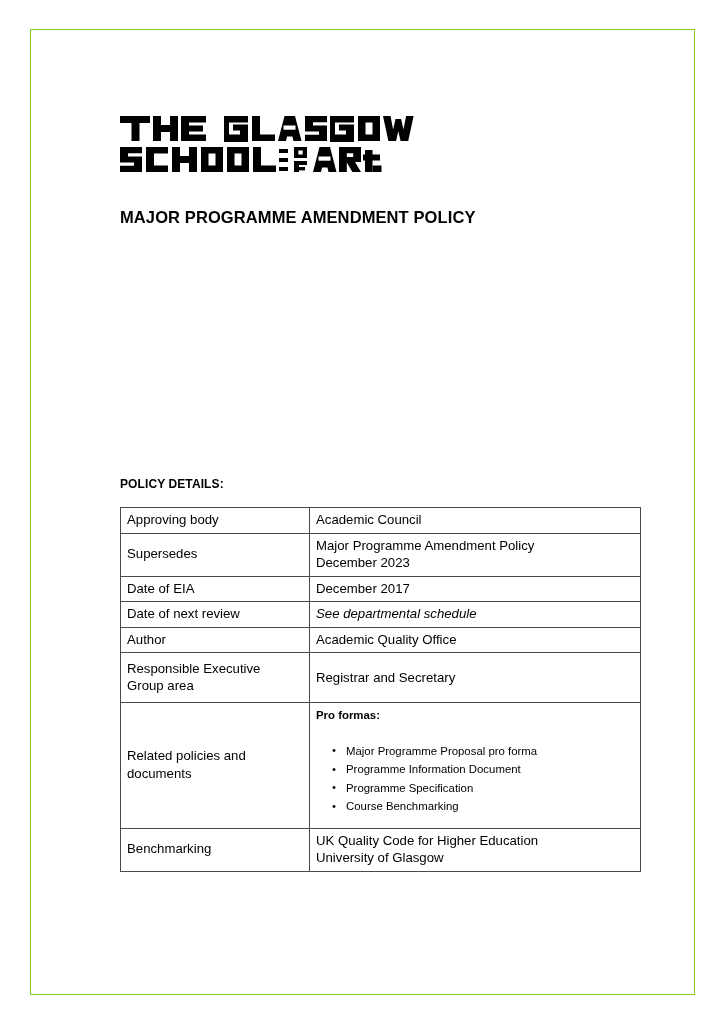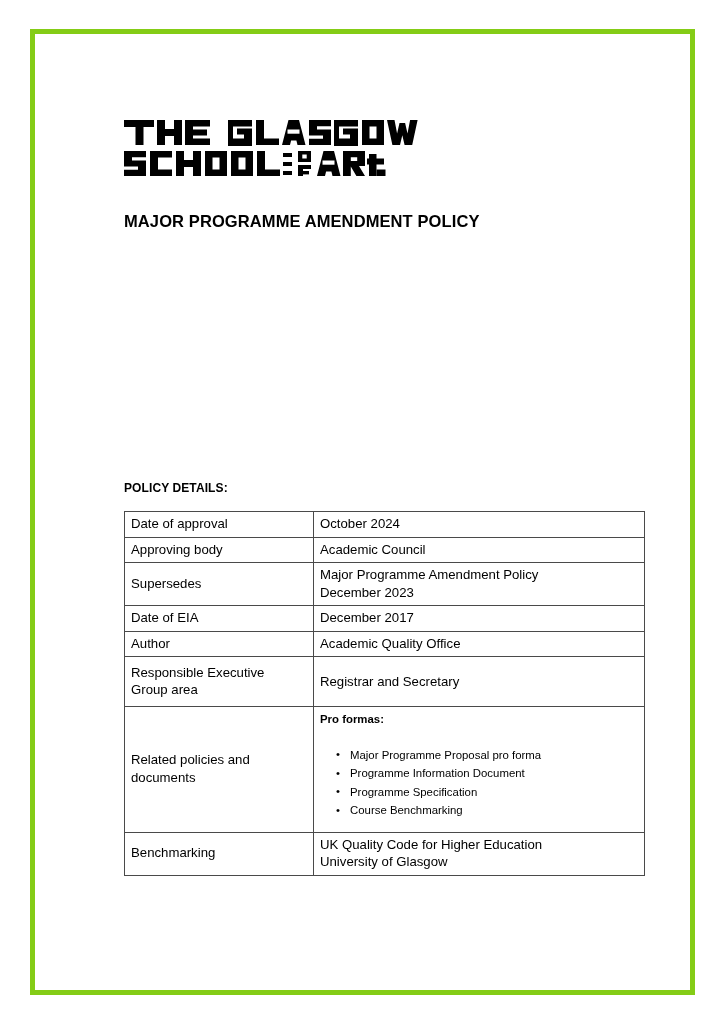--- a/index.html
+++ b/index.html
@@ -15,21 +15,21 @@
     overflow: hidden;
   }
 
   
   .page-frame {
     position: absolute;
     left: 30px;
     top: 29px;
     width: 665px;
     height: 966px;
-    border: 5px solid #84cc16;
+    border: 1px solid #84cc16;
     box-sizing: border-box;
     background: #ffffff;
   }
 
   
   .logo {
     position: absolute;
     left: 89px;
     top: 84px;
     width: 300px;
@@ -186,43 +186,43 @@
     </svg>
   </div>
 
   <div class="doc-title">MAJOR PROGRAMME AMENDMENT POLICY</div>
 
   <div class="section-heading">POLICY DETAILS:</div>
 
   <table class="details-table">
     <tbody>
 
-      <tr>
-        <td class="label-cell">Date of approval</td>
-        <td class="value-cell">October 2024</td>
-      </tr>
 
       <tr>
         <td class="label-cell">Approving body</td>
         <td class="value-cell">Academic Council</td>
       </tr>
 
       <tr>
         <td class="label-cell">Supersedes</td>
         <td class="value-cell">
           <span class="stack-line">Major Programme Amendment Policy</span>
           <span class="stack-line">December 2023</span>
         </td>
       </tr>
 
       <tr>
         <td class="label-cell">Date of EIA</td>
         <td class="value-cell">December 2017</td>
       </tr>
 
+      <tr>
+        <td class="label-cell">Date of next review</td>
+        <td class="value-cell italic">See departmental schedule</td>
+      </tr>
 
       <tr>
         <td class="label-cell">Author</td>
         <td class="value-cell">Academic Quality Office</td>
       </tr>
 
       <tr>
         <td class="label-cell cell-tall">
           <span class="stack-line">Responsible Executive</span>
           <span class="stack-line">Group area</span>

